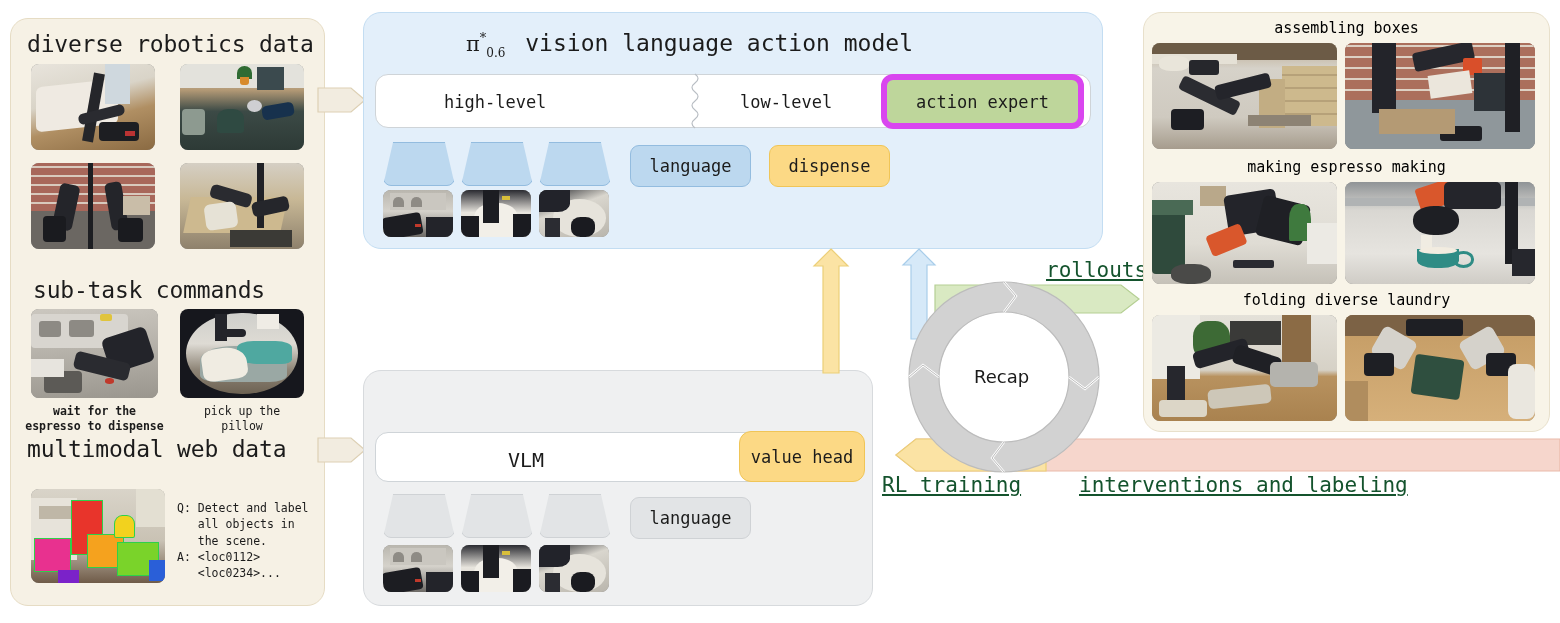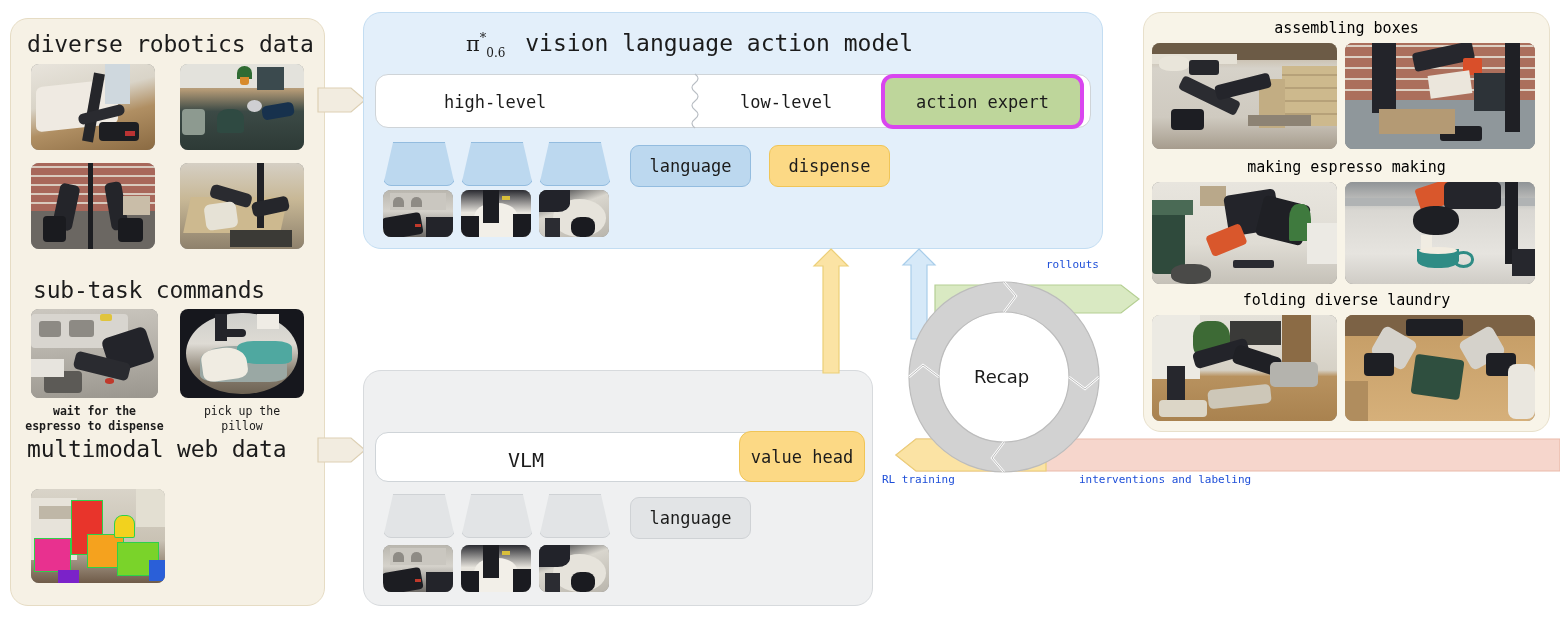--- a/index.html
+++ b/index.html
@@ -39,30 +39,30 @@
     position:absolute;font-size:17px;color:#1b1b1b;white-space:nowrap;
   }
   .zig{position:absolute;}
   .chip{
     position:absolute;box-sizing:border-box;border-radius:9px;
     display:flex;align-items:center;justify-content:center;
     font-size:17px;color:#1b1b1b;white-space:nowrap;
   }
   .chip-blue{background:#bcd8ef;border:1px solid #93bcdf;}
   .chip-yellow{background:#fcd985;border:1px solid #f0c557;}
-  .chip-green{background:#bed69b;border:4px solid #d946ef;}
+  .chip-green{background:#bed69b;border:6px solid #d946ef;}
   .chip-grey{background:#e2e4e6;border:1px solid #cfd2d5;}
 
   .trap{position:absolute;}
   .trap-blue{background:#bcd8ef;border:1px solid #93bcdf;}
   .trap-grey{background:#e2e4e6;border:1px solid #cfd2d5;}
 
   .arrowwrap{position:absolute;}
   svg{display:block;overflow:visible;}
-  .flowlbl{position:absolute;font-size:11px;color:#1d4ed8;white-space:nowrap;}
+  .flowlbl{position:absolute;font-size:21px;color:#14532d;white-space:nowrap;text-decoration:underline;}
   .recaplbl{
     position:absolute;font-size:18px;color:#1b1b1b;white-space:nowrap;
     font-family:"DejaVu Sans","Liberation Sans",sans-serif;
   }
   .qa{
     position:absolute;font-size:11.5px;line-height:1.42;color:#1b1b1b;
     white-space:pre;
   }
   .cap{
     position:absolute;font-size:11.5px;line-height:1.3;color:#1b1b1b;
@@ -159,20 +159,25 @@
     <div class="ly" style="left:2%;top:52%;width:26%;height:34%;background:#e8318f;border:1px solid #2fd04a;"></div>
     <div class="ly" style="left:30%;top:12%;width:22%;height:56%;background:#e8342b;border:1px solid #2fd04a;"></div>
     <div class="ly" style="left:42%;top:48%;width:26%;height:34%;background:#f5a21e;border:1px solid #2fd04a;"></div>
     <div class="ly" style="left:62%;top:28%;width:14%;height:22%;background:#f2d21e;border:1px solid #2fd04a;border-radius:40% 40% 10% 10%;"></div>
     <div class="ly" style="left:64%;top:56%;width:30%;height:34%;background:#7ad32a;border:1px solid #2fd04a;"></div>
     <div class="ly" style="left:88%;top:76%;width:12%;height:22%;background:#2a5fd8;"></div>
     <div class="ly" style="left:20%;top:86%;width:16%;height:14%;background:#7b22c9;"></div>
     <div class="ly" style="left:78%;top:0;width:22%;height:40%;background:#e3dfd2;"></div>
     <div class="ly" style="left:6%;top:18%;width:24%;height:14%;background:#bfb7a7;"></div>
   </div>
+  <div class="qa" style="left:177px;top:500px;">Q: Detect and label
+   all objects in
+   the scene.
+A: &lt;loc0112&gt;
+   &lt;loc0234&gt;...</div>
 
   <div class="arrowwrap" style="left:318px;top:78px;">
     <svg width="48" height="44" viewBox="0 0 48 44">
       <path d="M0 10 L33 10 L47 22 L33 34 L0 34 Z" fill="#f2ece0" stroke="#ddd0b4" stroke-width="1.2"></path>
     </svg>
   </div>
   <div class="arrowwrap" style="left:318px;top:428px;">
     <svg width="48" height="44" viewBox="0 0 48 44">
       <path d="M0 10 L33 10 L47 22 L33 34 L0 34 Z" fill="#f2ece0" stroke="#ddd0b4" stroke-width="1.2"></path>
     </svg>

